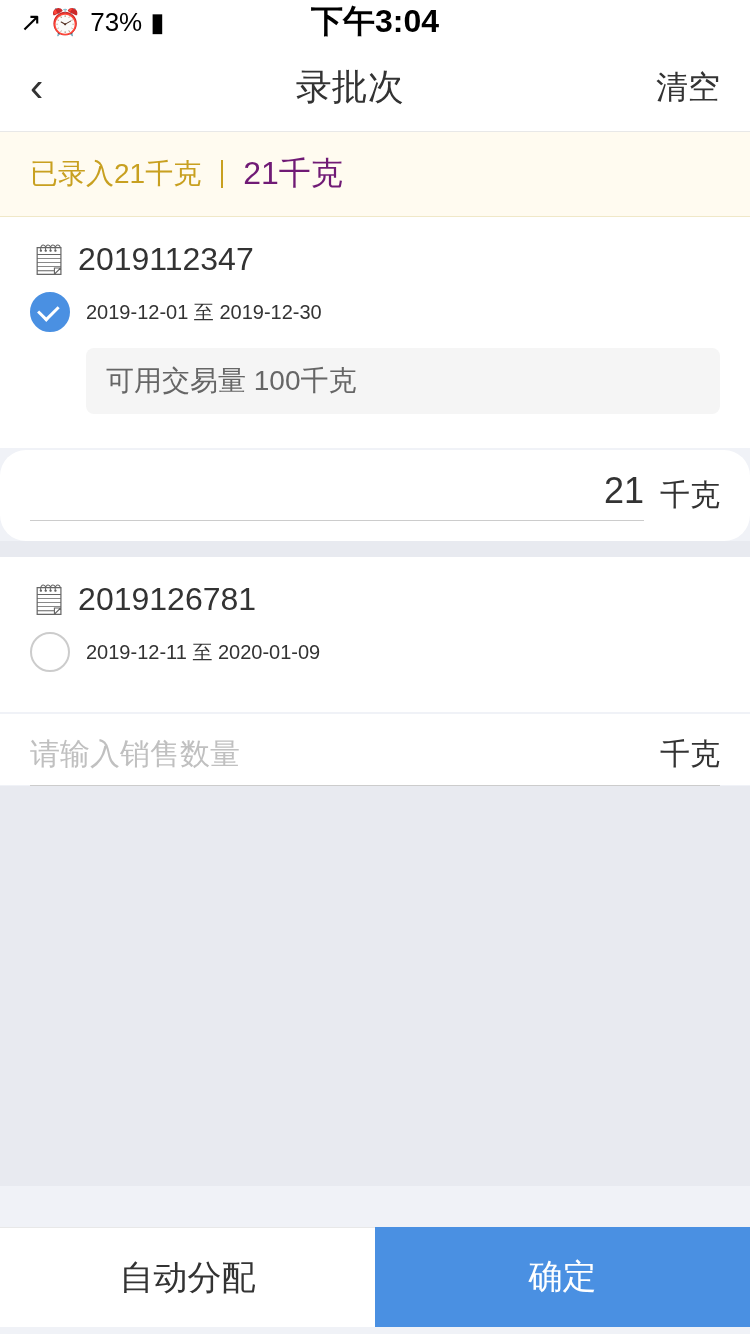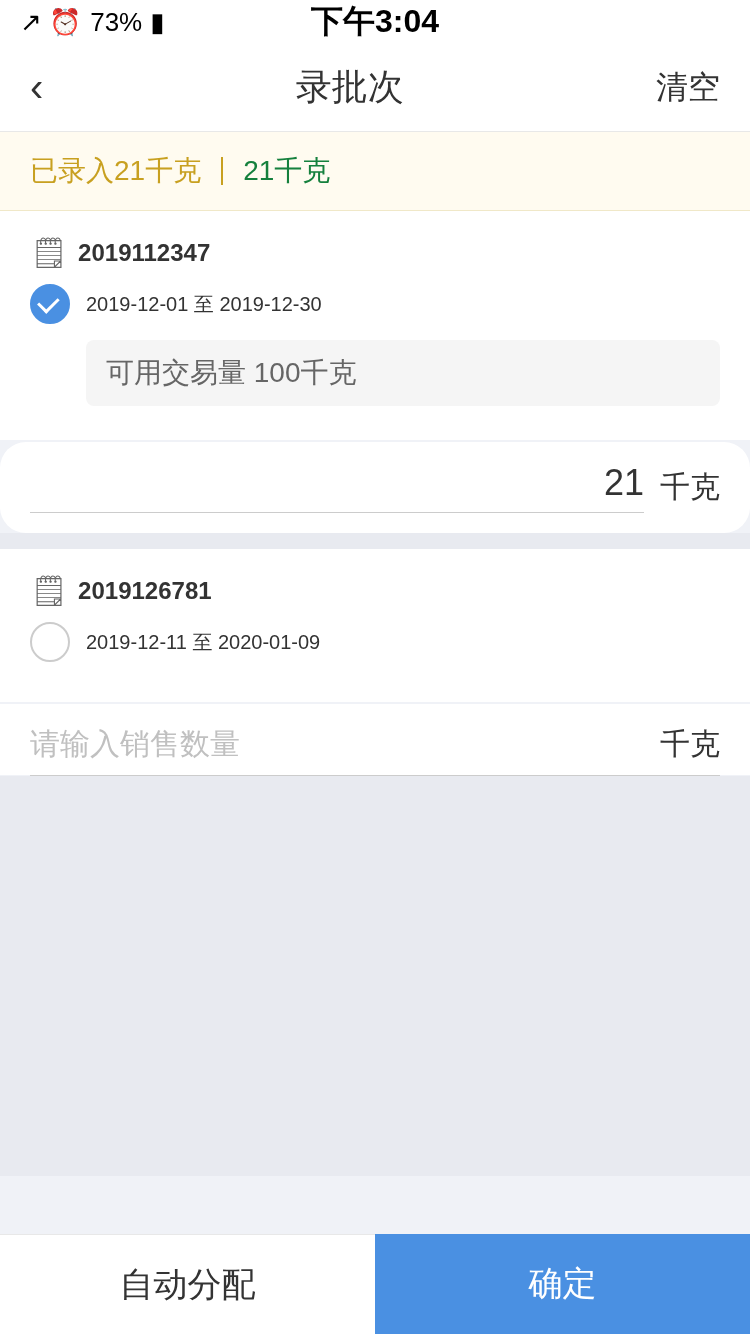--- a/index.html
+++ b/index.html
@@ -86,43 +86,43 @@
     .info-label {
       font-size: 28px;
       color: #c8a020;
     }
     .info-divider {
       width: 2px;
       height: 28px;
       background: #c8a020;
     }
     .info-value {
-      font-size: 28px;
-      color: #15803d;
+      font-size: 32px;
+      color: #701a75;
     }
 
     
     .batch-item {
       background: #fff;
       padding: 24px 30px;
       margin-bottom: 2px;
     }
     .batch-id-row {
       display: flex;
       align-items: center;
       gap: 10px;
       margin-bottom: 14px;
     }
     .batch-icon {
       font-size: 30px;
       color: #666;
     }
     .batch-id {
-      font-size: 24px;
-      font-weight: 700;
+      font-size: 32px;
+      font-weight: 400;
       color: #333;
     }
     .batch-date-row {
       display: flex;
       align-items: center;
       gap: 16px;
       margin-bottom: 16px;
     }
     .radio-btn {
       width: 40px;
@@ -227,21 +227,21 @@
     
     .empty-area {
       background: #e8eaf0;
       flex: 1;
       min-height: 400px;
     }
 
     
     .bottom-bar {
       position: fixed;
-      bottom: 0;
+      bottom: 7px;
       width: 750px;
       height: 100px;
       display: flex;
     }
     .btn-auto {
       flex: 1;
       background: #fff;
       border: none;
       font-size: 34px;
       color: #333;

